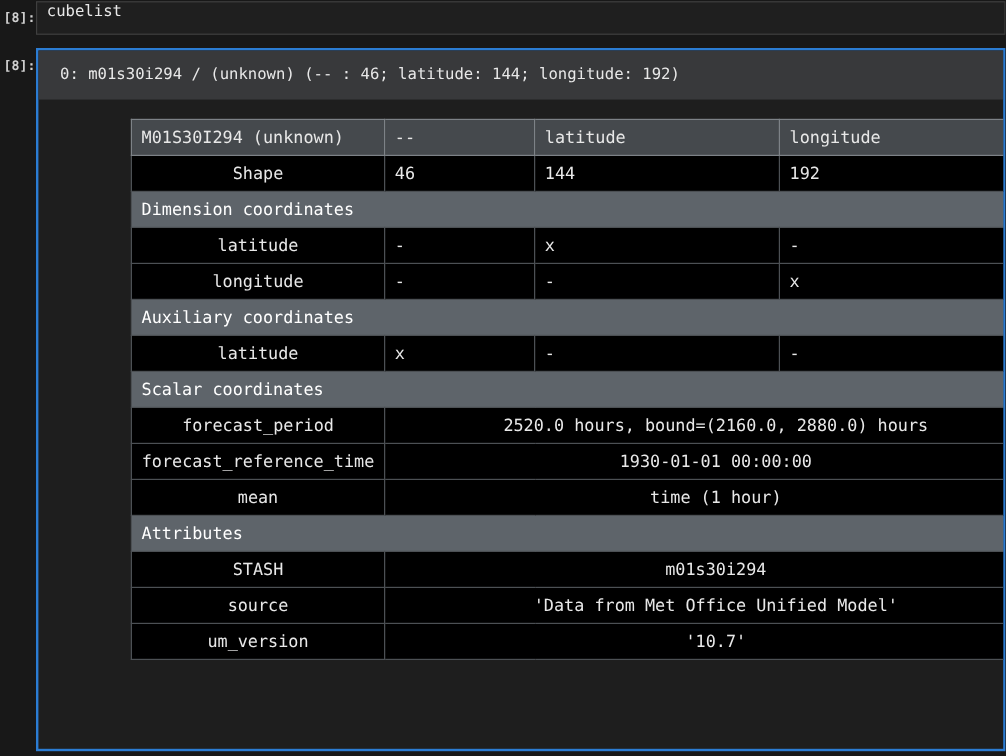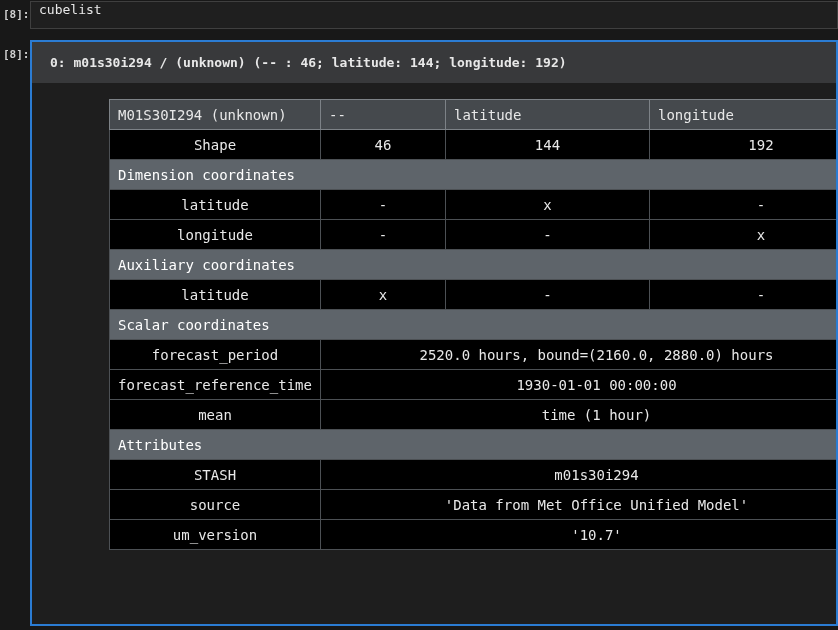--- a/index.html
+++ b/index.html
@@ -25,40 +25,40 @@
   .output-row { margin-top: 11px; }
   .output-container {
     flex: 1; height: 586px; overflow: hidden;
     border: 2px solid var(--focus-border, #2b7cd3);
     background: #1e1e1e;
   }
   .accordion {
     display: block; width: 100%;
     background: var(--accordion-bg, #38393b);
     color: var(--text, #e8e8e8);
-    font-family: inherit; font-size: 13px; font-weight: bold;
+    font-family: inherit; font-size: 13px; font-weight: normal;
     text-align: left; border: none; outline: none;
     padding: 13px 10px 13px 18px; cursor: pointer; white-space: pre;
   }
   .panel { padding: 16px 8px 8px 30px; }
   table.iris {
     border-collapse: collapse; table-layout: fixed;
     width: 763px; font-size: 14px; color: var(--text, #e8e8e8); margin-left: 47px;
   }
   table.iris th, table.iris td {
     border: 1px solid #4c5054; height: 30px;
     padding: 0 8px; white-space: pre; font-weight: normal;
   }
   table.iris thead th { border-color: #7d8287; }
   th.word-cell, th.dim-cell {
     background: var(--table-header-bg, #45494d);
     text-align: left;
   }
   td.label-cell { background: var(--data-row-bg, #000); text-align: center; padding-left: 20px; }
-  td.value-cell { background: var(--data-row-bg, #000); text-align: center; padding-right: 10px; }
+  td.value-cell { background: var(--data-row-bg, #000); text-align: left; padding-right: 10px; }
   td.span-cell  { background: var(--data-row-bg, #000); text-align: center; padding-left: 8px; }
   td.section-cell {
     background: var(--section-row-bg, #5e646a);
     color: #ffffff; padding-left: 6px; text-align: left;
   }
 </style>
 </head>
 <body>
 
 <div class="page">

